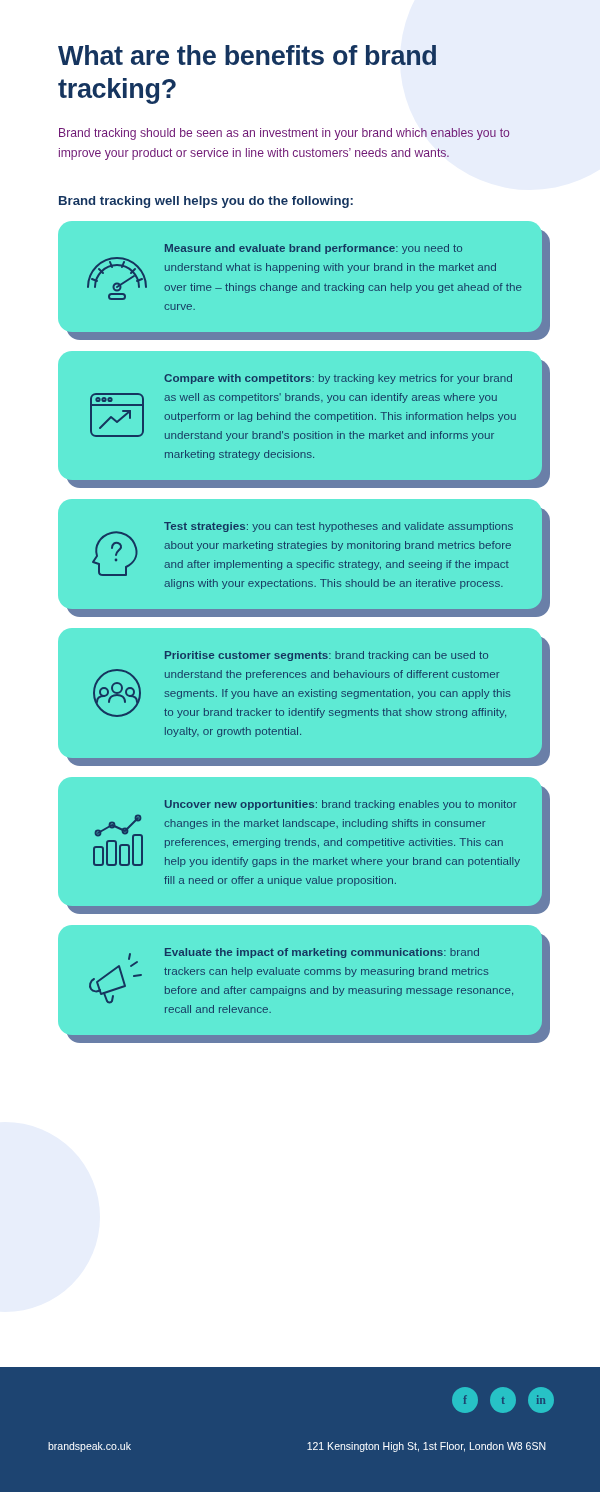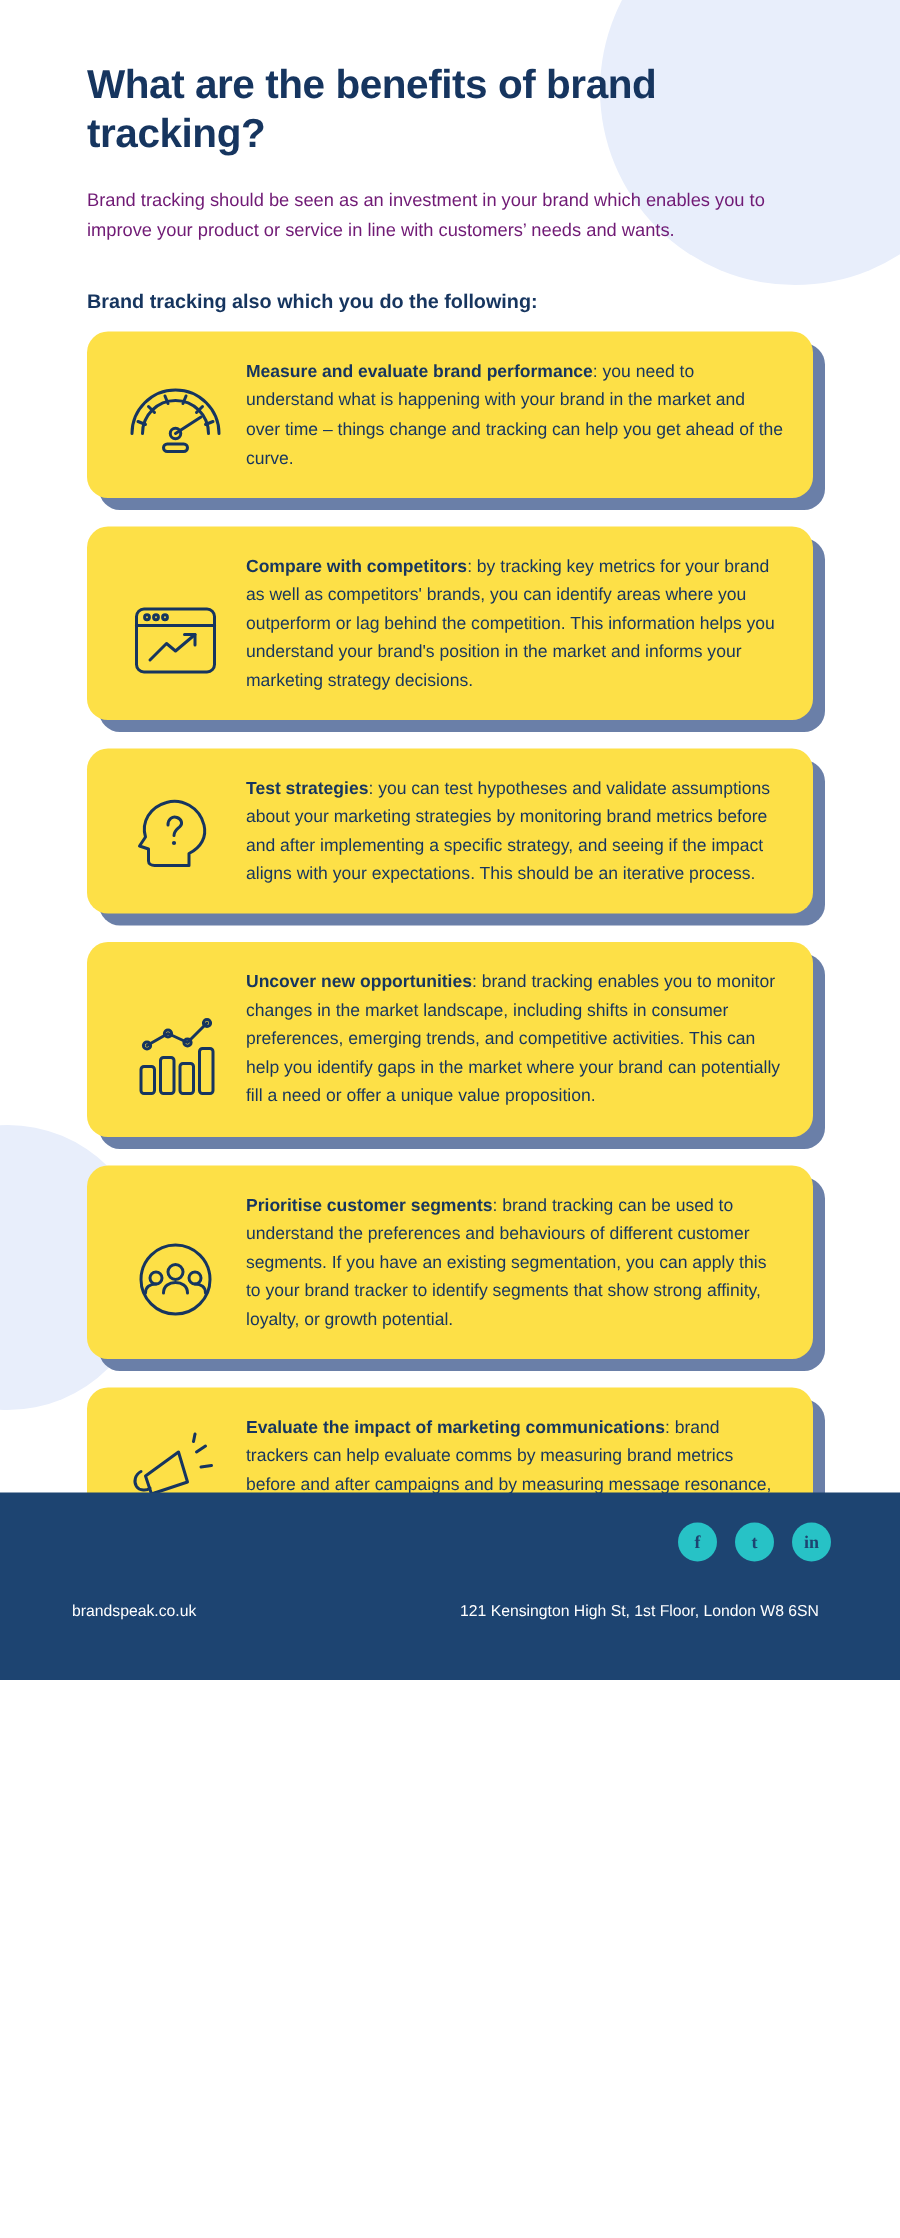--- a/index.html
+++ b/index.html
@@ -7,21 +7,21 @@
     width: 600px;
     height: 1492px;
     font-family: "Liberation Sans", sans-serif;
     background: #ffffff;
     color: #1f3a63;
     overflow: hidden;
   }
   .page {
     position: relative;
     width: 600px;
-    height: 1120px;
+    height: 1492px;
     background: #ffffff;
     overflow: hidden;
   }
   
   .blob-tr {
     position: absolute;
     top: -70px; right: -60px;
     width: 260px; height: 260px;
     border-radius: 50%;
     background: #e8eefb;
@@ -70,24 +70,24 @@
   .card-shadow {
     position: absolute;
     left: 8px; top: 8px; right: -8px; bottom: -8px;
     background: #6a7fa8;
     border-radius: 14px;
     z-index: 0;
   }
   .card {
     position: relative;
     z-index: 1;
-    background: #fde047;
+    background: #5eead4;
     border-radius: 14px;
     display: flex;
-    align-items: flex-end;
+    align-items: center;
     padding: 17px 20px 17px 16px;
     min-height: 110px;
   }
   .card .icon {
     flex: 0 0 86px;
     height: 72px;
     display: flex;
     align-items: center;
     justify-content: center;
     color: #16355f;
@@ -143,21 +143,21 @@
 </head>
 <body>
 
 <div class="page">
   <div class="blob-tr"></div>
   <div class="blob-bl"></div>
 
   <div class="content">
     <h1 class="title">What are the benefits of brand tracking?</h1>
     <p class="intro">Brand tracking should be seen as an investment in your brand which enables you to improve your product or service in line with customers’ needs and wants.</p>
-    <p class="subhead">Brand tracking also which you do the following:</p>
+    <p class="subhead">Brand tracking well helps you do the following:</p>
 
     <div class="cards">
 
       <div class="card-wrap">
         <div class="card-shadow"></div>
         <div class="card">
           <div class="icon">
             <svg width="70" height="56" viewBox="0 0 70 56" fill="none" stroke="#16355f" stroke-width="2" stroke-linecap="round" stroke-linejoin="round">
               <path d="M6 38 A29 29 0 0 1 64 38"></path>
               <path d="M13 38 A22 22 0 0 1 57 38"></path>
@@ -211,54 +211,54 @@
           <div class="text">
             <b>Test strategies</b><span>: you can test hypotheses and validate assumptions about your marketing strategies by monitoring brand metrics before and after implementing a specific strategy, and seeing if the impact aligns with your expectations. This should be an iterative process.</span>
           </div>
         </div>
       </div>
 
       <div class="card-wrap">
         <div class="card-shadow"></div>
         <div class="card">
           <div class="icon">
+            <svg width="60" height="58" viewBox="0 0 60 58" fill="none" stroke="#16355f" stroke-width="2" stroke-linecap="round" stroke-linejoin="round">
+              <circle cx="30" cy="29" r="23"></circle>
+              <circle cx="30" cy="24" r="5"></circle>
+              <path d="M22 38 C22 33 26 31 30 31 C34 31 38 33 38 38"></path>
+              <circle cx="17" cy="28" r="4"></circle>
+              <path d="M10 38 C10 34 13 32 17 32"></path>
+              <circle cx="43" cy="28" r="4"></circle>
+              <path d="M50 38 C50 34 47 32 43 32"></path>
+            </svg>
+          </div>
+          <div class="text">
+            <b>Prioritise customer segments</b><span>: brand tracking can be used to understand the preferences and behaviours of different customer segments. If you have an existing segmentation, you can apply this to your brand tracker to identify segments that show strong affinity, loyalty, or growth potential.</span>
+          </div>
+        </div>
+      </div>
+
+      <div class="card-wrap">
+        <div class="card-shadow"></div>
+        <div class="card">
+          <div class="icon">
             <svg width="64" height="60" viewBox="0 0 64 60" fill="none" stroke="#16355f" stroke-width="2" stroke-linecap="round" stroke-linejoin="round">
               <rect x="9" y="36" width="9" height="18" rx="2"></rect>
               <rect x="22" y="30" width="9" height="24" rx="2"></rect>
               <rect x="35" y="34" width="9" height="20" rx="2"></rect>
               <rect x="48" y="24" width="9" height="30" rx="2"></rect>
               <polyline points="13,22 27,14 40,20 53,7"></polyline>
               <circle cx="13" cy="22" r="2.4"></circle>
               <circle cx="27" cy="14" r="2.4"></circle>
               <circle cx="40" cy="20" r="2.4"></circle>
               <circle cx="53" cy="7" r="2.4"></circle>
             </svg>
           </div>
           <div class="text">
             <b>Uncover new opportunities</b><span>: brand tracking enables you to monitor changes in the market landscape, including shifts in consumer preferences, emerging trends, and competitive activities. This can help you identify gaps in the market where your brand can potentially fill a need or offer a unique value proposition.</span>
-          </div>
-        </div>
-      </div>
-
-      <div class="card-wrap">
-        <div class="card-shadow"></div>
-        <div class="card">
-          <div class="icon">
-            <svg width="60" height="58" viewBox="0 0 60 58" fill="none" stroke="#16355f" stroke-width="2" stroke-linecap="round" stroke-linejoin="round">
-              <circle cx="30" cy="29" r="23"></circle>
-              <circle cx="30" cy="24" r="5"></circle>
-              <path d="M22 38 C22 33 26 31 30 31 C34 31 38 33 38 38"></path>
-              <circle cx="17" cy="28" r="4"></circle>
-              <path d="M10 38 C10 34 13 32 17 32"></path>
-              <circle cx="43" cy="28" r="4"></circle>
-              <path d="M50 38 C50 34 47 32 43 32"></path>
-            </svg>
-          </div>
-          <div class="text">
-            <b>Prioritise customer segments</b><span>: brand tracking can be used to understand the preferences and behaviours of different customer segments. If you have an existing segmentation, you can apply this to your brand tracker to identify segments that show strong affinity, loyalty, or growth potential.</span>
           </div>
         </div>
       </div>
 
       <div class="card-wrap">
         <div class="card-shadow"></div>
         <div class="card">
           <div class="icon">
             <svg width="64" height="56" viewBox="0 0 64 56" fill="none" stroke="#16355f" stroke-width="2" stroke-linecap="round" stroke-linejoin="round">
               <path d="M12 30 L34 14 L40 34 L16 42 Z"></path>

